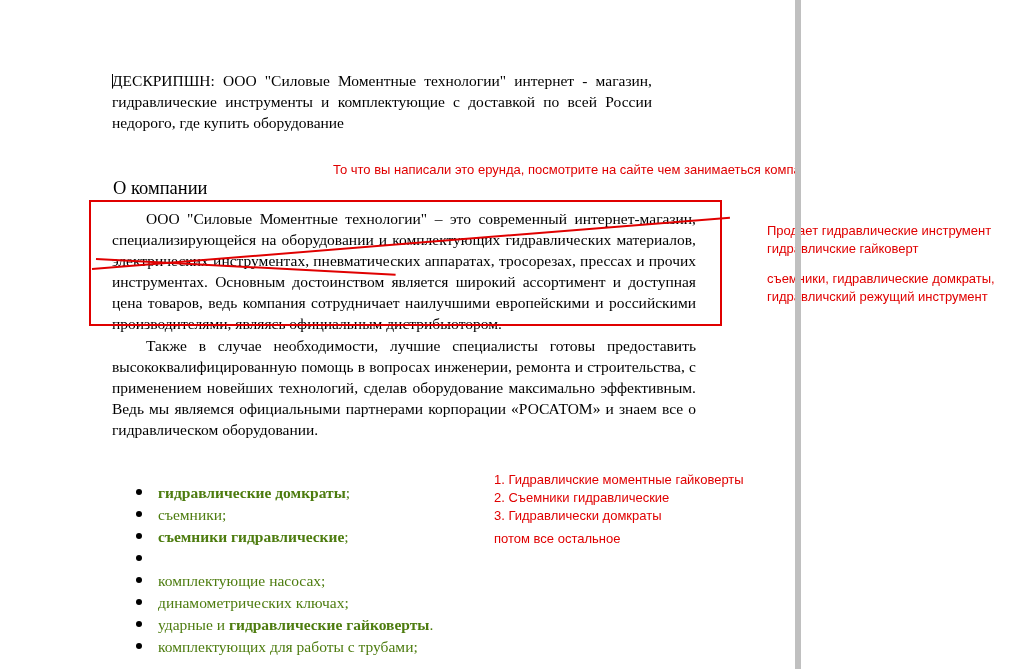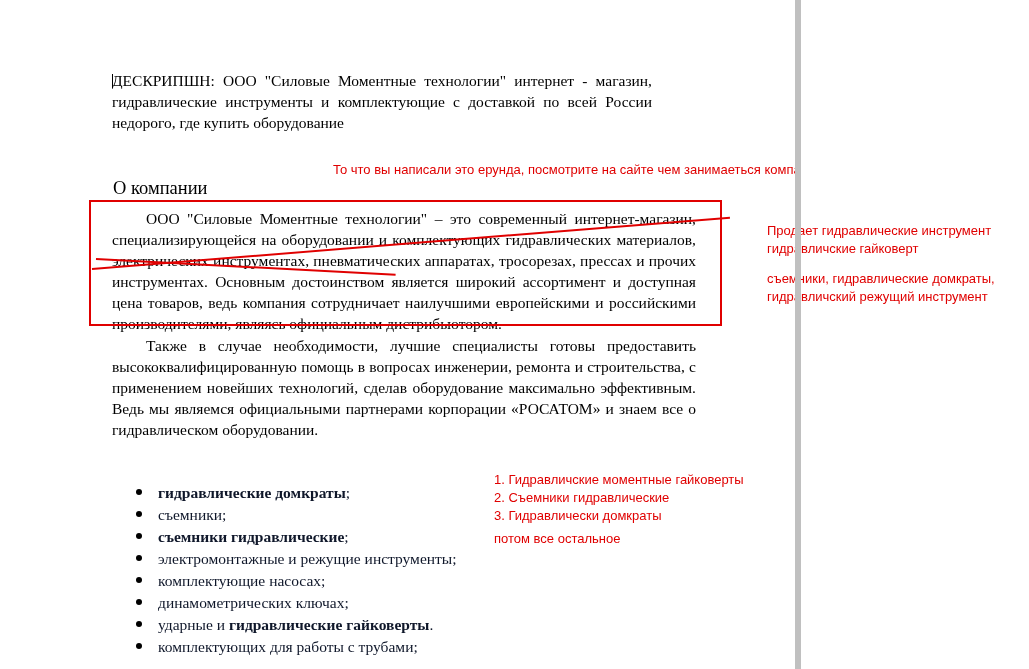--- a/index.html
+++ b/index.html
@@ -97,21 +97,21 @@
     width: 430px;
     margin: 0;
     padding: 0;
     list-style: none;
   }
   #list li {
     position: relative;
     font-family: "Liberation Serif", serif;
     font-size: 15.5px;
     line-height: 22px;
-    color: #0f172a;
+    color: #4d7c0f;
     padding-left: 46px;
     height: 22px;
   }
   #list li .bullet {
     position: absolute;
     left: 24px;
     top: 7px;
     width: 6px;
     height: 6px;
     border-radius: 50%;
@@ -153,21 +153,21 @@
 
   <div class="doc-text" id="para1">ООО "Силовые Моментные технологии" – это современный интернет-магазин, специализирующейся на оборудовании и комплектующих гидравлических материалов, электрических инструментах, пневматических аппаратах, тросорезах, прессах и прочих инструментах. Основным достоинством является широкий ассортимент и доступная цена товаров, ведь компания сотрудничает наилучшими европейскими и российскими производителями, являясь официальным дистрибьютором.</div>
 
   <div class="doc-text" id="para2">Также в случае необходимости, лучшие специалисты готовы предоставить высококвалифицированную помощь в вопросах инженерии, ремонта и строительства, с применением новейших технологий, сделав оборудование максимально эффективным. Ведь мы являемся официальными партнерами корпорации «РОСАТОМ» и знаем все о гидравлическом оборудовании.</div>
 
 
   <ul id="list">
     <li><span class="bullet"></span><b>гидравлические домкраты</b><span>;</span></li>
     <li><span class="bullet"></span><span>съемники;</span></li>
     <li><span class="bullet"></span><b>съемники гидравлические</b><span>;</span></li>
-    <li><span class="bullet"></span><span>электромонтажные и режущие инструменты;</span></li>
+    <li><span class="bullet"></span></li>
     <li><span class="bullet"></span><span>комплектующие насосах;</span></li>
     <li><span class="bullet"></span><span>динамометрических ключах;</span></li>
     <li><span class="bullet"></span><span>ударные и </span><b>гидравлические гайковерты</b><span>.</span></li>
     <li><span class="bullet"></span><span>комплектующих для работы с трубами;</span></li>
   </ul>
 
   <div class="red-box" style="left:89px; top:200px; width:633px; height:126px;"></div>
 
   <div class="red-stroke" style="left:92px; top:268px; width:640px; transform: rotate(-4.6deg);"></div>
   <div class="red-stroke" style="left:96px; top:258px; width:300px; transform: rotate(3.0deg);"></div>

